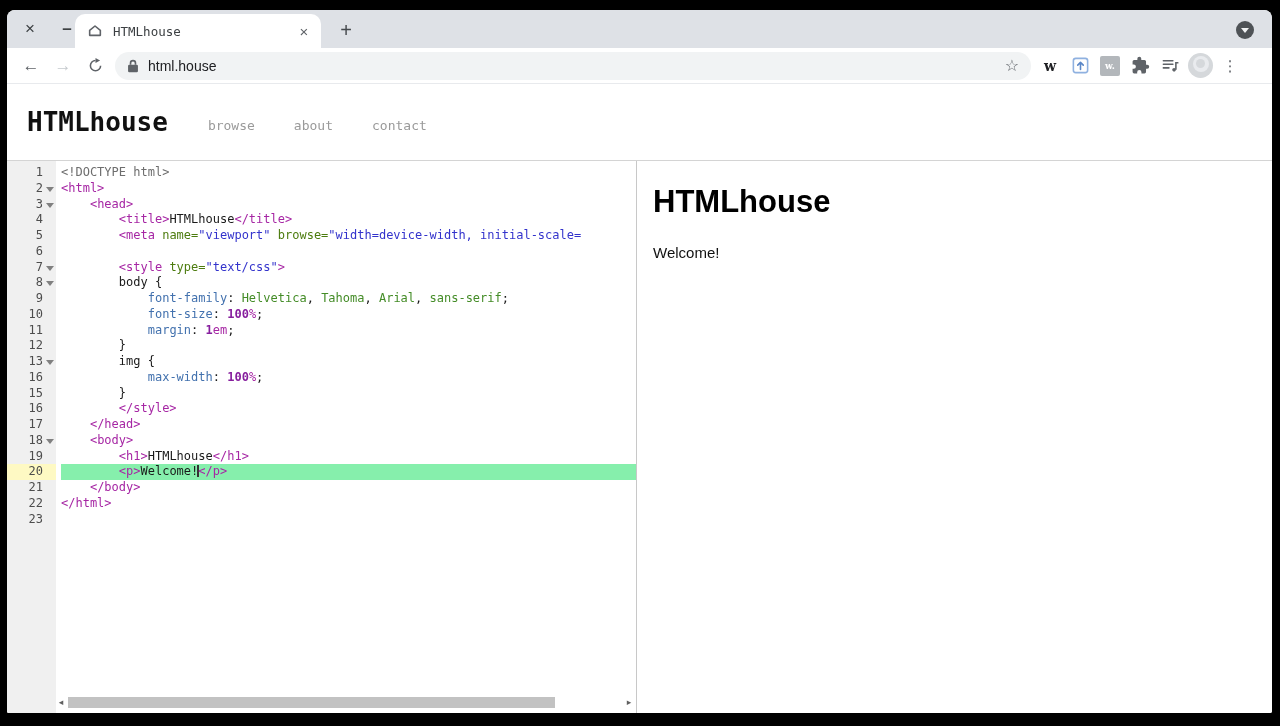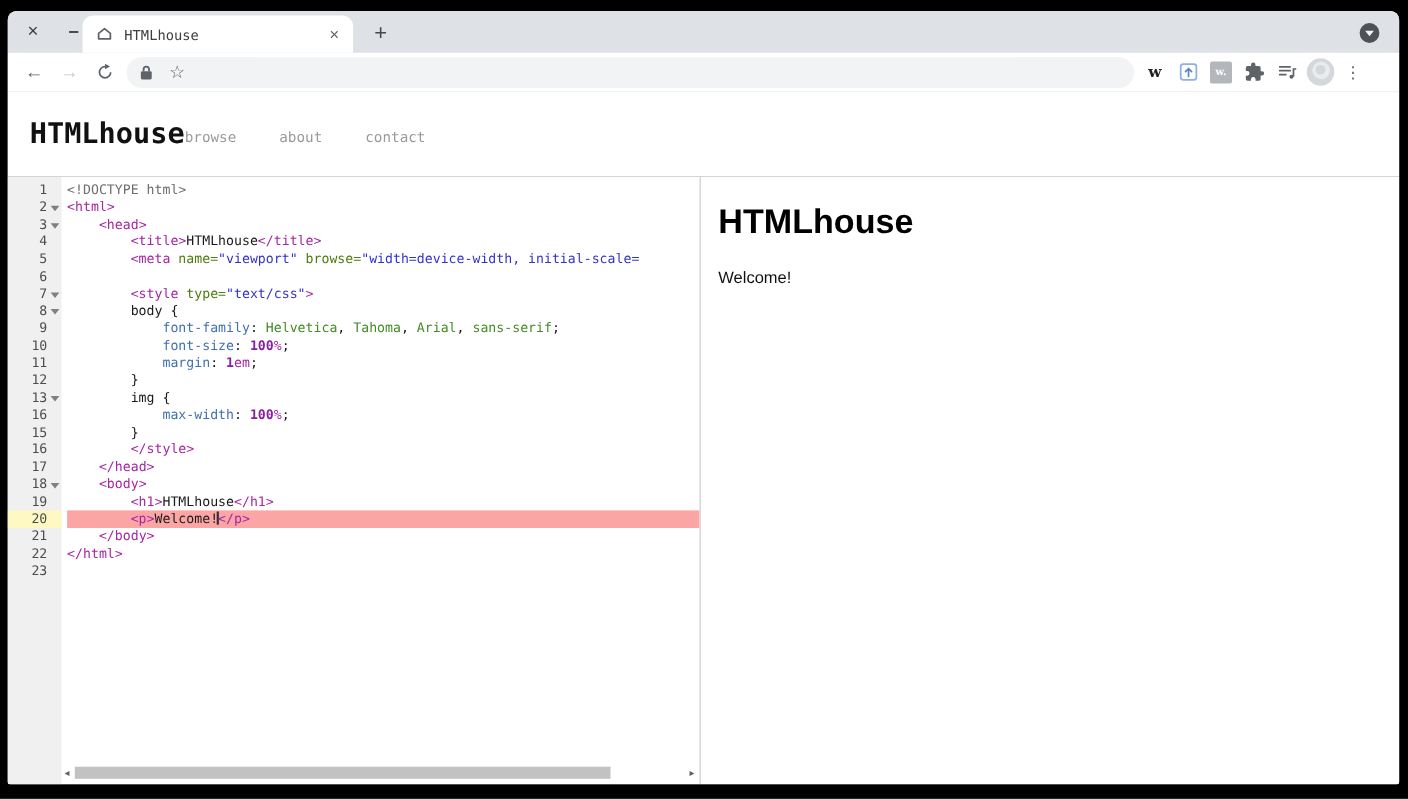--- a/index.html
+++ b/index.html
@@ -64,42 +64,42 @@
                    height:16px; border-radius:50%; background:#e9ebee; }
   .avatar:after { content:""; position:absolute; left:8px; top:6px; width:9px;
                   height:9px; border-radius:50%; background:#d5d8db; }
   .dots { font-size:15px; color:#5f6368; letter-spacing:0; }
 
   
   .site-header { height:76px; background:#fff; display:flex; align-items:center;
                  padding-left:20px; flex:none; }
   .logo { font-family:"DejaVu Sans Mono", monospace; font-weight:bold;
           font-size:26px; color:#111; letter-spacing:0; cursor:pointer; }
-  .nav { display:flex; gap:39px; margin-top:6px; }
+  .nav { display:flex; margin-left:40px; gap:39px; margin-top:6px; }
   .nav a { font-family:"DejaVu Sans Mono", monospace; font-size:13px;
            color:#9a9a9a; text-decoration:none; cursor:pointer; }
 
   
   .content { flex:1; border-top:1px solid #d4d4d4; display:flex; min-height:0; }
   .editor-pane { width:630px; flex:none; border-right:1px solid #c8c8c8;
                  display:flex; position:relative; background:#fff; }
   .gutter { width:49px; flex:none; background:#f0f0f0; padding-top:4px;
             font-family:"DejaVu Sans Mono", monospace; font-size:12px;
             color:#4d4d4d; }
   .gutter .gcell { height:15.75px; line-height:15.75px; text-align:right;
                    padding-right:13px; position:relative; }
   .gutter .gcell.active { background:#fef9c3; }
   .gutter .fold { position:absolute; right:2px; top:6px; width:0; height:0;
                   border-left:4px solid transparent; border-right:4px solid transparent;
                   border-top:5px solid #808080; cursor:pointer; }
   .code { flex:1; padding:4px 0 0 5px; overflow:hidden;
           font-family:"DejaVu Sans Mono", monospace; font-size:12px;
           color:#1a1a1a; cursor:text; }
   .code .crow { height:15.75px; line-height:15.75px; white-space:pre; }
-  .code .crow.active { background:#fca5a5; }
+  .code .crow.active { background:#86efac; }
   .tok-doctype { color:#6e6e6e; }
   .tok-tag { color:#a626a4; }
   .tok-attr { color:#4d7c0f; }
   .tok-str { color:#3333cc; }
   .tok-cssprop { color:#4271ae; }
   .tok-val { color:#448c27; }
   .tok-num { color:#871f9e; font-weight:bold; }
   .tok-unit { color:#a626a4; }
   .cursor { display:inline-block; width:2px; height:12px; background:#333;
             vertical-align:-2px; margin:0 -1px; }
@@ -151,20 +151,21 @@
         <path d="M12 1.5 L12 8.5 L18.5 5 Z" fill="#5f6368"></path>
       </svg>
     </div>
     <div class="omnibox">
       <span class="lock">
         <svg width="12" height="14" viewBox="0 0 14 17">
           <rect x="1" y="7" width="12" height="9" rx="1.5" fill="#5f6368"></rect>
           <path d="M4 7 V5 a3 3 0 0 1 6 0 V7" fill="none" stroke="#5f6368" stroke-width="2"></path>
         </svg>
       </span>
+      <span class="url">html.house</span>
       <span class="star">☆</span>
     </div>
     <div class="extrow">
       <div class="ext">
         <span class="ext-w">w</span>
       </div>
       <div class="ext">
         <svg width="19" height="19" viewBox="0 0 24 24">
           <rect x="3" y="3" width="18" height="18" rx="3" fill="none" stroke="#8fb1e0" stroke-width="2"></rect>
           <path d="M12 17 V9 M8.5 11.5 L12 8 L15.5 11.5" fill="none" stroke="#5b87c7" stroke-width="2" stroke-linecap="round" stroke-linejoin="round"></path>

